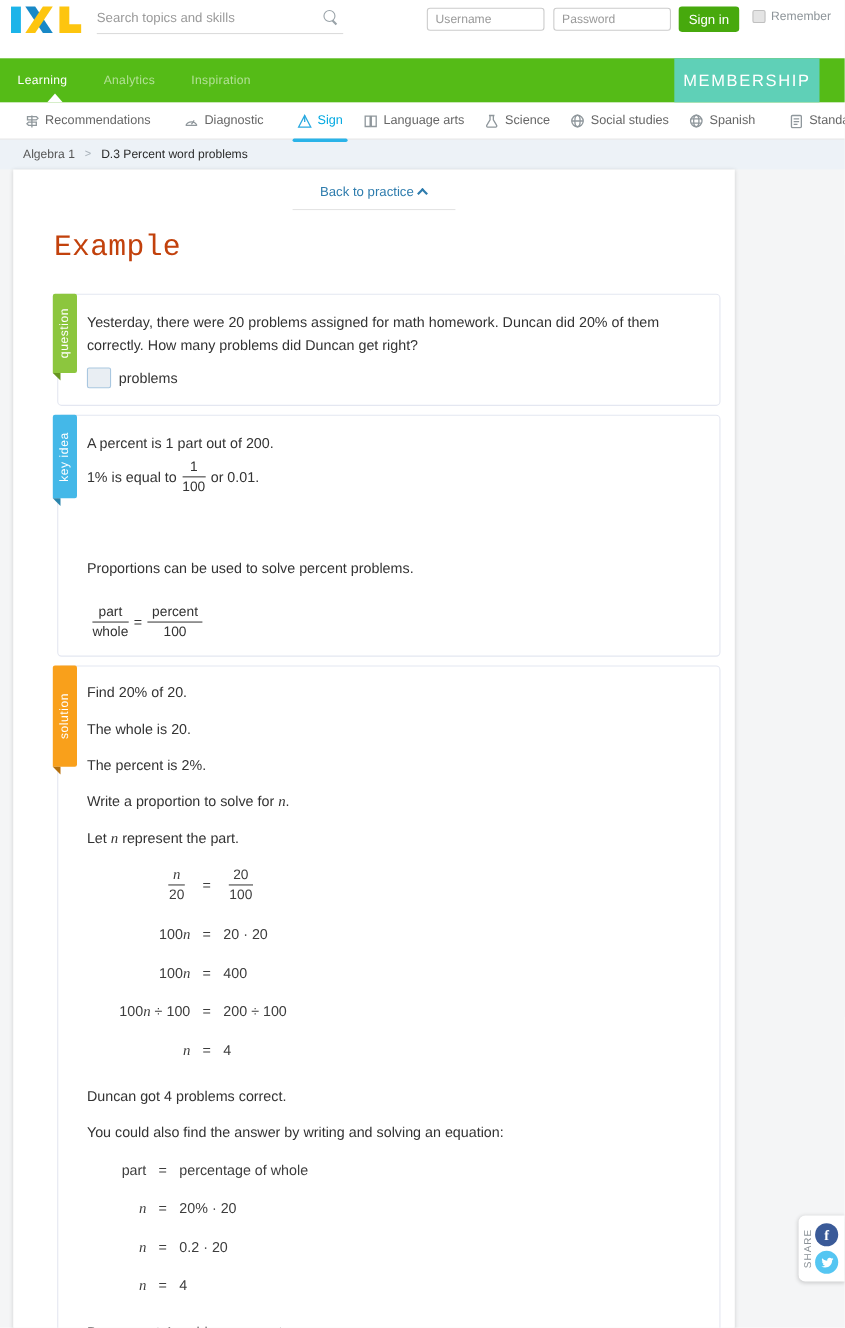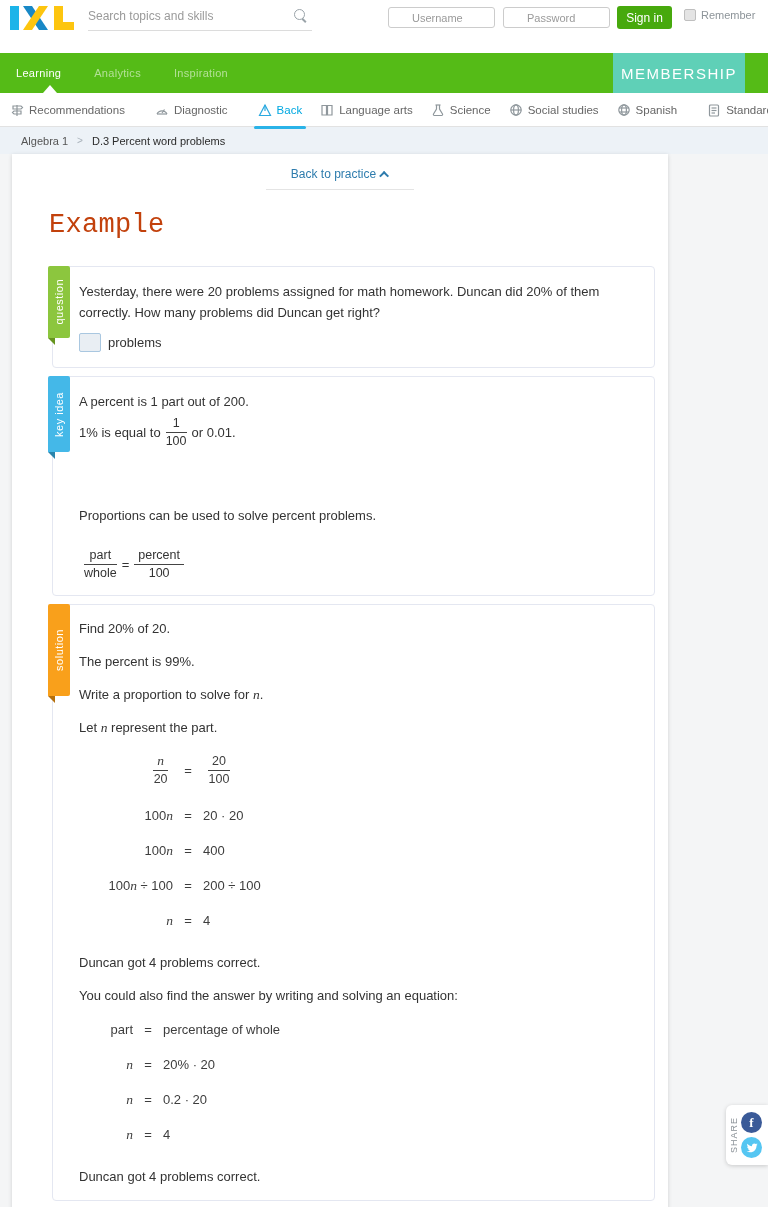--- a/index.html
+++ b/index.html
@@ -8,37 +8,37 @@
 
   
   .topbar { position:relative; height:53px; background:#fff; }
   .logo { position:absolute; left:10px; top:5px; width:64px; height:26px; }
   .search { position:absolute; left:88px; top:4px; width:224px; height:27px; border-bottom:1px solid #dcdcdc; }
   .search input { border:none; outline:none; width:195px; height:24px; font-size:12px; color:#555; font-family:"Liberation Sans",sans-serif; background:transparent; }
   .search input::placeholder { color:#9a9a9a; }
   .mag { position:absolute; right:4px; top:5px; width:14px; height:14px; }
   .mag::before { content:""; position:absolute; left:0; top:0; width:9px; height:9px; border:1.5px solid #9aa3a9; border-radius:50%; }
   .mag::after { content:""; position:absolute; left:9px; top:9px; width:5px; height:1.5px; background:#9aa3a9; transform:rotate(45deg); transform-origin:0 0; }
-  .cred { position:absolute; top:7px; height:21px; width:107px; border:1px solid #ccc; border-radius:3px; padding:0 23px; font-size:11px; color:#555; font-family:"Liberation Sans",sans-serif; outline:none; }
+  .cred { position:absolute; top:7px; height:21px; width:107px; border:1px solid #ccc; border-radius:3px; padding:0 7px; font-size:11px; color:#555; font-family:"Liberation Sans",sans-serif; outline:none; }
   .cred::placeholder { color:#9a9a9a; }
   .u { left:388px; } .p { left:503px; }
   .signin { position:absolute; left:617px; top:6px; width:55px; height:23px; background:#47a90d; border:none; border-radius:3px; color:#fff; font-size:12px; font-family:"Liberation Sans",sans-serif; cursor:pointer; }
   .remember { position:absolute; left:684px; top:9px; display:flex; align-items:flex-end; gap:5px; font-size:11px; color:#8d9499; }
   .checkbox { width:12px; height:12px; background:#e4e4e4; border:1px solid #bfbfbf; border-radius:2px; display:inline-block; }
 
   
   .nav { position:relative; height:40px; background:#55bb17; display:flex; align-items:center; }
   .nav-item { margin-left:33px; font-size:11px; color:rgba(255,255,255,.55); cursor:pointer; letter-spacing:.3px; }
   .nav-item.first { margin-left:16px; }
   .nav-item.active { color:#fff; }
   .nav-caret { position:absolute; bottom:0; left:43px; width:0; height:0; border-left:7px solid transparent; border-right:7px solid transparent; border-bottom:8px solid #fff; }
   .membership { position:absolute; right:23px; top:0; width:132px; height:40px; background:#5fd0b7; color:#fff; font-size:15px; letter-spacing:1.5px; display:flex; align-items:center; justify-content:center; cursor:pointer; font-weight:300; }
 
   
-  .subnav { height:34px; background:#fff; border-bottom:1px solid #e2e2e2; display:flex; align-items:center; padding-left:4px;text-align:right; }
+  .subnav { height:34px; background:#fff; border-bottom:1px solid #e2e2e2; display:flex; align-items:center; padding-left:16px;text-align:right; }
   .subnav-item { position:relative; height:34px; display:flex; align-items:center; gap:5px; padding:0 6px; margin-right:6px; font-size:11.5px; color:#666; cursor:pointer; white-space:nowrap; }
   .subnav-item svg { stroke:#8f979c; fill:none; stroke-width:1.2; }
   .subnav-item.active { color:#00a8e1; }
   .subnav-item.active svg { stroke:#2aa9e0; }
   .subnav-underline { position:absolute; left:2px; right:2px; bottom:-2px; height:3px; background:#2ab3e8; border-radius:2px; }
   .vsep { width:1px; height:16px; background:#ddd; margin:0 6px; }
 
   
   .breadcrumb { height:27px; background:#edf2f7; display:flex; align-items:center; padding-left:21px; font-size:11px; gap:9px; }
   .bc-a { color:#555; cursor:pointer; }
@@ -139,21 +139,21 @@
         <line x1="2" y1="11" x2="12" y2="11"></line>
       </svg>
     <span>Diagnostic</span>
   </div>
   <div class="vsep"></div>
   <div class="subnav-item active">
     <svg width="14" height="14" viewBox="0 0 14 14">
         <path d="M7 2 L12.5 12.5 H1.5 Z"></path>
         <line x1="7" y1="2" x2="7" y2="8"></line>
       </svg>
-    <span>Back</span>
+    <span>Sign</span>
     <span class="subnav-underline"></span>
   </div>
   <div class="subnav-item">
     <svg width="14" height="14" viewBox="0 0 14 14">
         <path d="M2 2.5h4.5v9.5H2z"></path>
         <path d="M7.5 2.5H12v9.5H7.5z"></path>
         <line x1="7" y1="2.5" x2="7" y2="12"></line>
       </svg>
     <span>Language arts</span>
   </div>
@@ -249,21 +249,22 @@
           <span class="den">100</span>
         </span>
       </div>
     </div>
 
     <div class="notebox sol">
       <div class="ribbon s">
           <span>solution</span>
         </div>
       <p>Find 20% of 20.</p>
-      <p>The percent is 99%.</p>
+      <p>The whole is 20.</p>
+      <p>The percent is 2%.</p>
       <p><span>Write a proportion to solve for </span><i class="var">n</i><span>.</span></p>
       <p><span>Let </span><i class="var">n</i><span> represent the part.</span></p>
 
       <div class="eqrow frac-row">
         <span class="lhs">
           <span class="frac">
             <span class="num"><i class="var">n</i></span>
             <span class="den">20</span>
           </span>
         </span>

